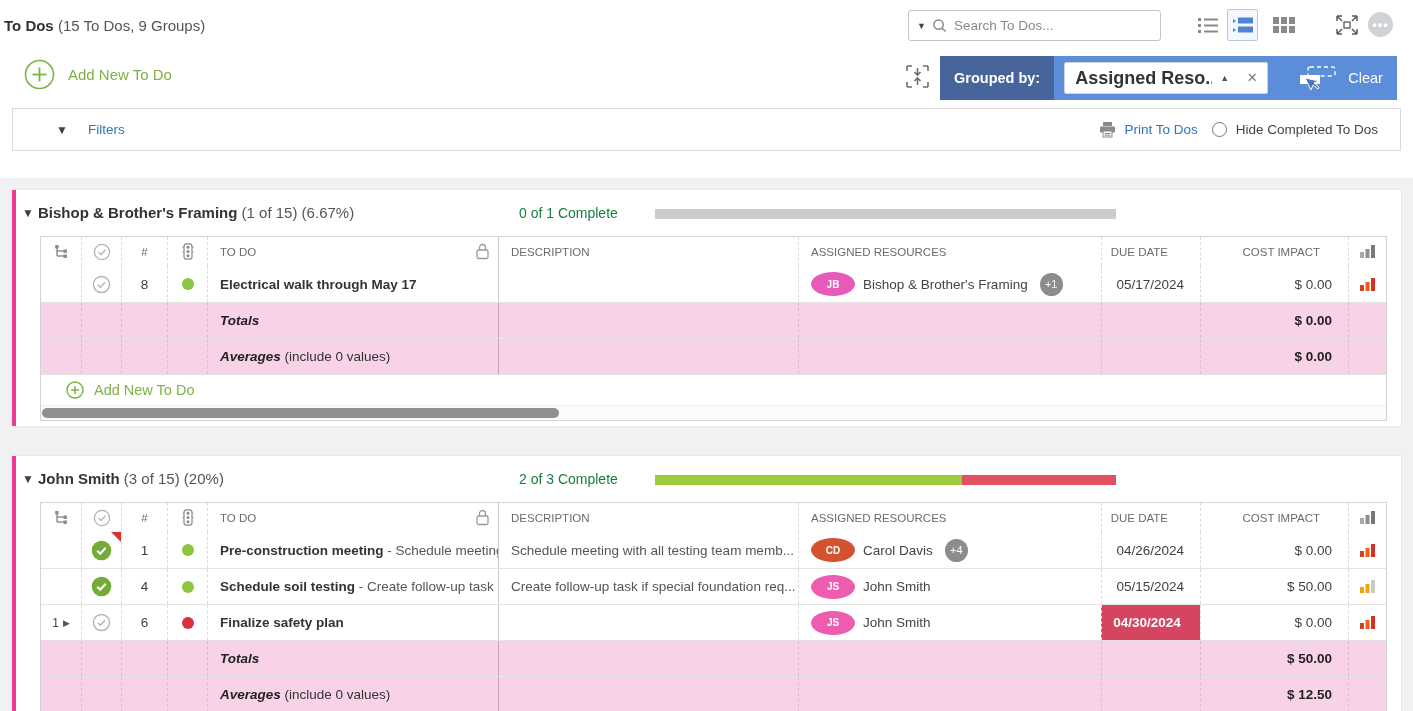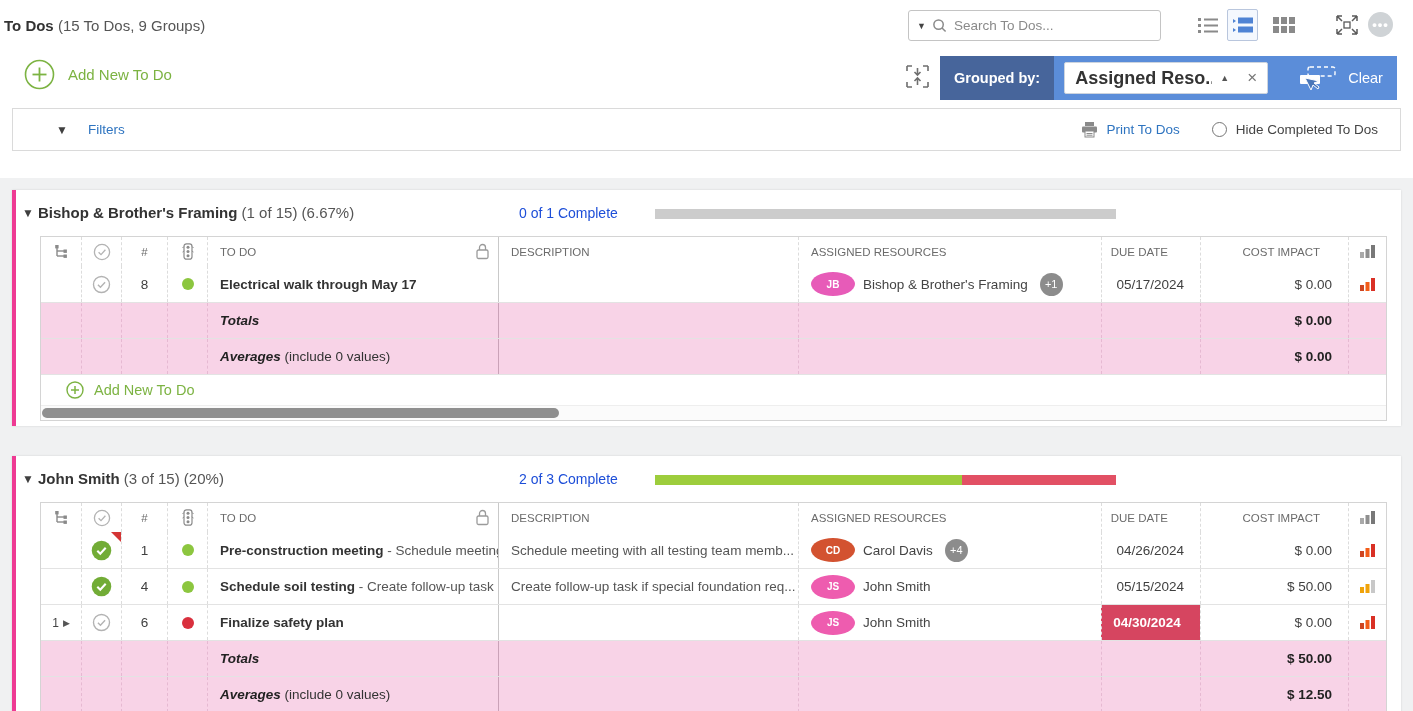--- a/index.html
+++ b/index.html
@@ -36,35 +36,35 @@
   .gb-select .val { font-weight:700; font-size:18px; color:#333; flex:1; white-space:nowrap; overflow:hidden; }
   .gb-select .up { font-size:9px; color:#555; }
   .gb-select .x { color:#777; font-size:17px; padding-left:10px; }
   .clear-wrap { display:flex; align-items:center; gap:10px; margin-left:18px; color:#fff; font-size:14.5px; }
 
   
   .filters-bar { position:absolute; left:12px; right:12px; top:108px; height:43px; background:#fff;
     border:1px solid #dadada; display:flex; align-items:center; padding:0 22px 0 43px; }
   .filters-left { display:flex; align-items:center; gap:20px; color:#2e74c0; font-size:13.5px; }
   .filters-left .tri { color:#3f3f3f; font-size:12px; }
-  .filters-right { margin-left:auto; display:flex; align-items:center; gap:32px; font-size:13.5px; }
+  .filters-right { margin-left:auto; display:flex; align-items:center; gap:14px; font-size:13.5px; }
   .printlink { color:#2e74c0; display:flex; align-items:center; gap:8px; }
   .hidecheck { display:flex; align-items:center; gap:9px; color:#444; }
   .roundbox { width:15px; height:15px; border:1px solid #757575; border-radius:50%; background:#fff; }
 
   
   .groups { margin:12px 12px 0; }
   .group-card { background:#fff; border-left:4px solid #ee3a93; box-shadow:0 0 2px rgba(0,0,0,.12); }
   .group-card + .group-card { margin-top:30px; }
   .group-header { position:relative; height:46px; }
   .group-header .tri { position:absolute; left:6px; top:16px; font-size:12px; color:#3f3f3f; cursor:pointer; }
   .group-header .gname { position:absolute; left:22px; top:14px; font-size:15px; color:#333; }
   .group-header .gname b { font-weight:700; }
   .group-header .gname span { color:#555; }
-  .group-header .gcomplete { position:absolute; left:503px; top:15px; font-size:14px; color:#1d4ed8; }
+  .group-header .gcomplete { position:absolute; left:503px; top:15px; font-size:14px; color:#15803d; }
   .group-header .gprogress { position:absolute; left:639px; top:19px; width:461px; height:10px; display:flex; overflow:hidden; }
   .prog-seg { height:100%; }
 
   .table-wrap { margin:0 14px 0 24px; border:1px solid #d4d4d4; }
   .trow { display:grid; grid-template-columns:40px 40px 46px 40px 291px 300px 303px 99px 148px 38px;
     align-items:center; min-height:36px; border-top:1px solid #e3e3e3; position:relative; font-size:13.5px; }
   .trow:first-child { border-top:none; }
   .trow > div { height:100%; display:flex; align-items:center; border-left:1px dashed #dcdcdc; overflow:hidden; }
   .trow > div:first-child { border-left:none; }
   .trow > .c-desc { border-left:1px solid #c9c9c9; }

